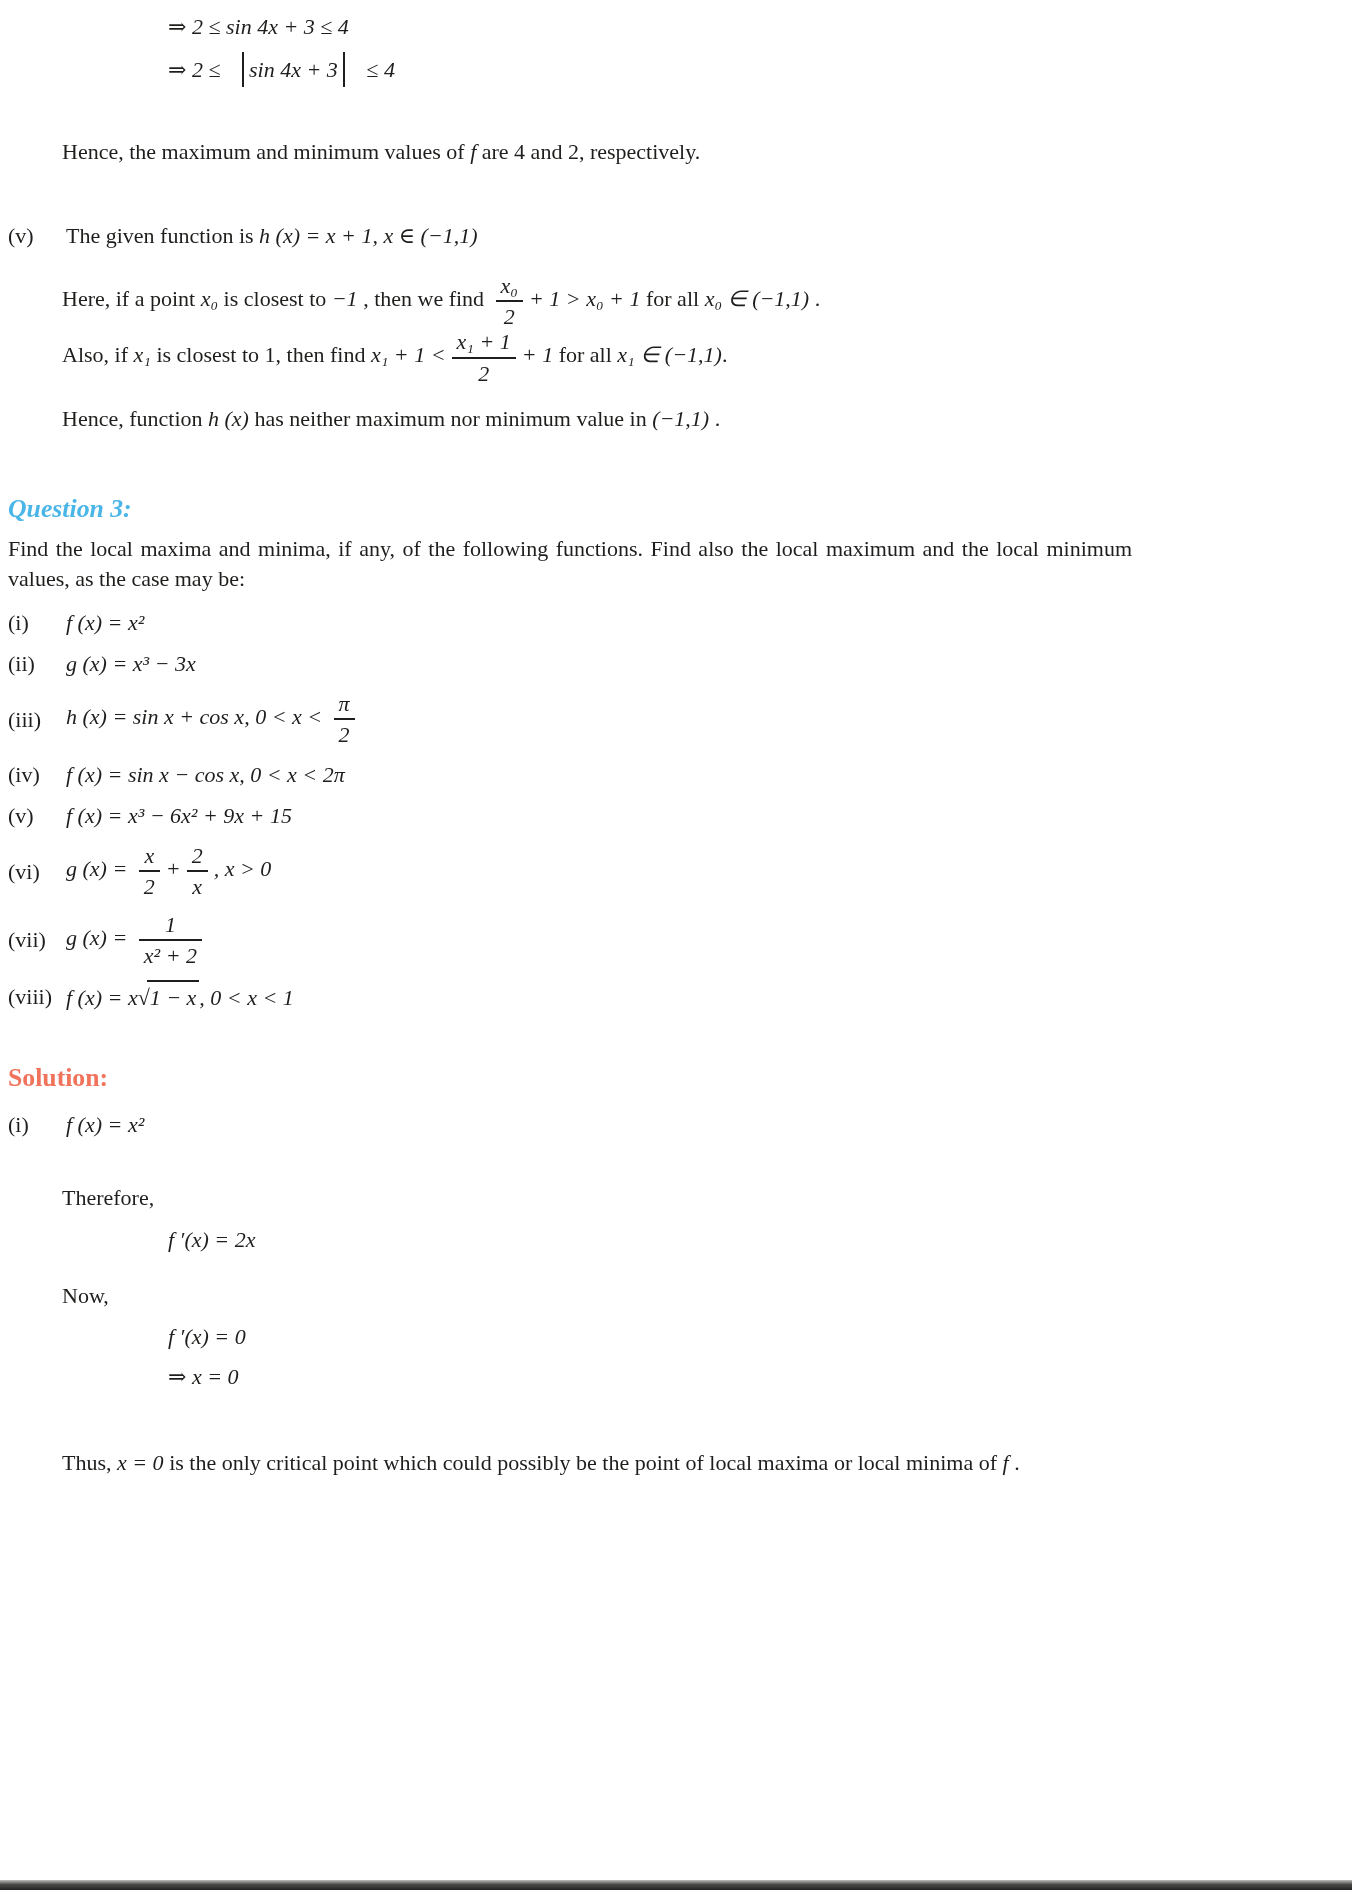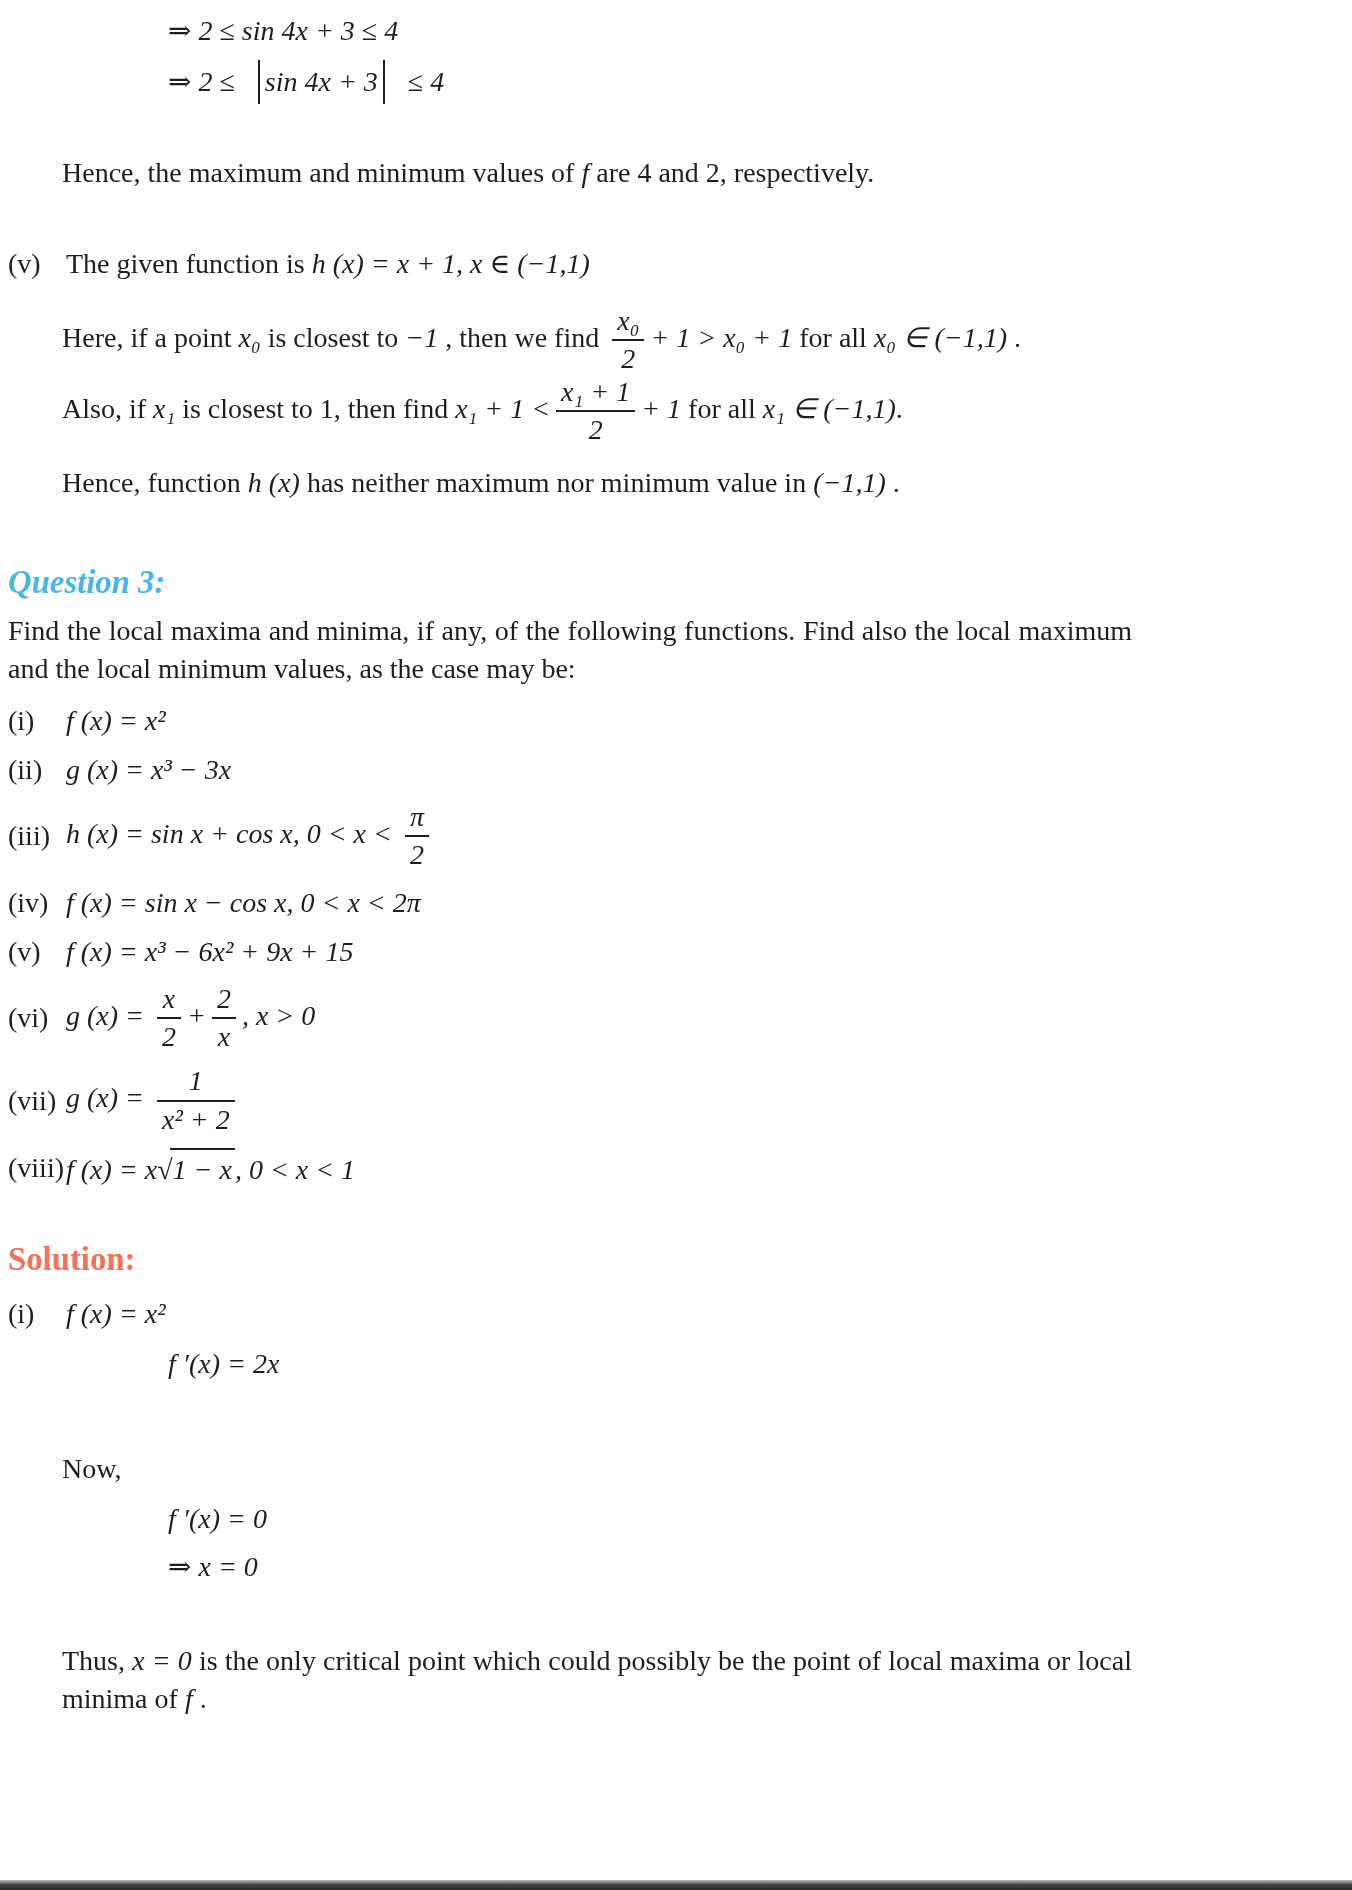--- a/index.html
+++ b/index.html
@@ -5,21 +5,21 @@
   * { margin: 0; padding: 0; box-sizing: border-box; }
   html, body { background: #ffffff; }
 
   .page {
     position: relative;
     width: 1352px;
     height: 1890px;
     background: #ffffff;
     color: var(--text-color, #1e1e1c);
     font-family: "Liberation Serif", "DejaVu Serif", serif;
-    font-size: 28px;
+    font-size: 22px;
     line-height: 1.35;
     overflow: hidden;
     padding: 6px 0 0 8px;
   }
 
   .math { font-style: italic; }
 
   
   .indent-math { margin-left: 160px; }
 
@@ -68,21 +68,21 @@
   .part-v-row { margin-top: 54px; }
   .here-para { margin-top: 22px; }
   .also-para { }
   .hence-func-para { margin-top: 18px; }
   .q-body { margin-top: 8px; }
   .items { margin-top: 14px; }
   .item-row { margin-top: 12px; }
   .sol-item-row { margin-top: 14px; }
   .therefore-para { margin-top: 44px; }
   .deriv-line { margin-top: 12px; }
-  .now-para { margin-top: 68px; }
+  .now-para { margin-top: 26px; }
   .deriv-zero-line { margin-top: 12px; }
   .implies-line { margin-top: 10px; }
   .thus-para { margin-top: 56px; text-align: justify; }
 
   
   .bottom-edge {
     position: absolute;
     left: 0; right: 0; bottom: 0;
     height: 10px;
     background: linear-gradient(to bottom, #bdbdbd 0%, #4a4a48 45%, #232321 100%);
@@ -161,20 +161,21 @@
 
   </div>
 
   <h3 class="s-heading">Solution:</h3>
 
   <div class="row sol-item-row">
     <span class="row-label">(i)</span>
     <span class="row-body math">f (x) = x²</span>
   </div>
 
+  <p class="para therefore-para">Therefore,</p>
 
   <div class="indent-math deriv-line"><span class="math">f ′(x) = 2x</span></div>
 
   <p class="para now-para">Now,</p>
 
   <div class="indent-math deriv-zero-line"><span class="math">f ′(x) = 0</span></div>
 
   <div class="indent-math implies-line"><span class="math">⇒ x = 0</span></div>
 
   <p class="para thus-para"><span>Thus, </span><span class="math">x = 0</span><span> is the only critical point which could possibly be the point of local maxima or local minima of </span><span class="math">f</span><span> .</span></p>

